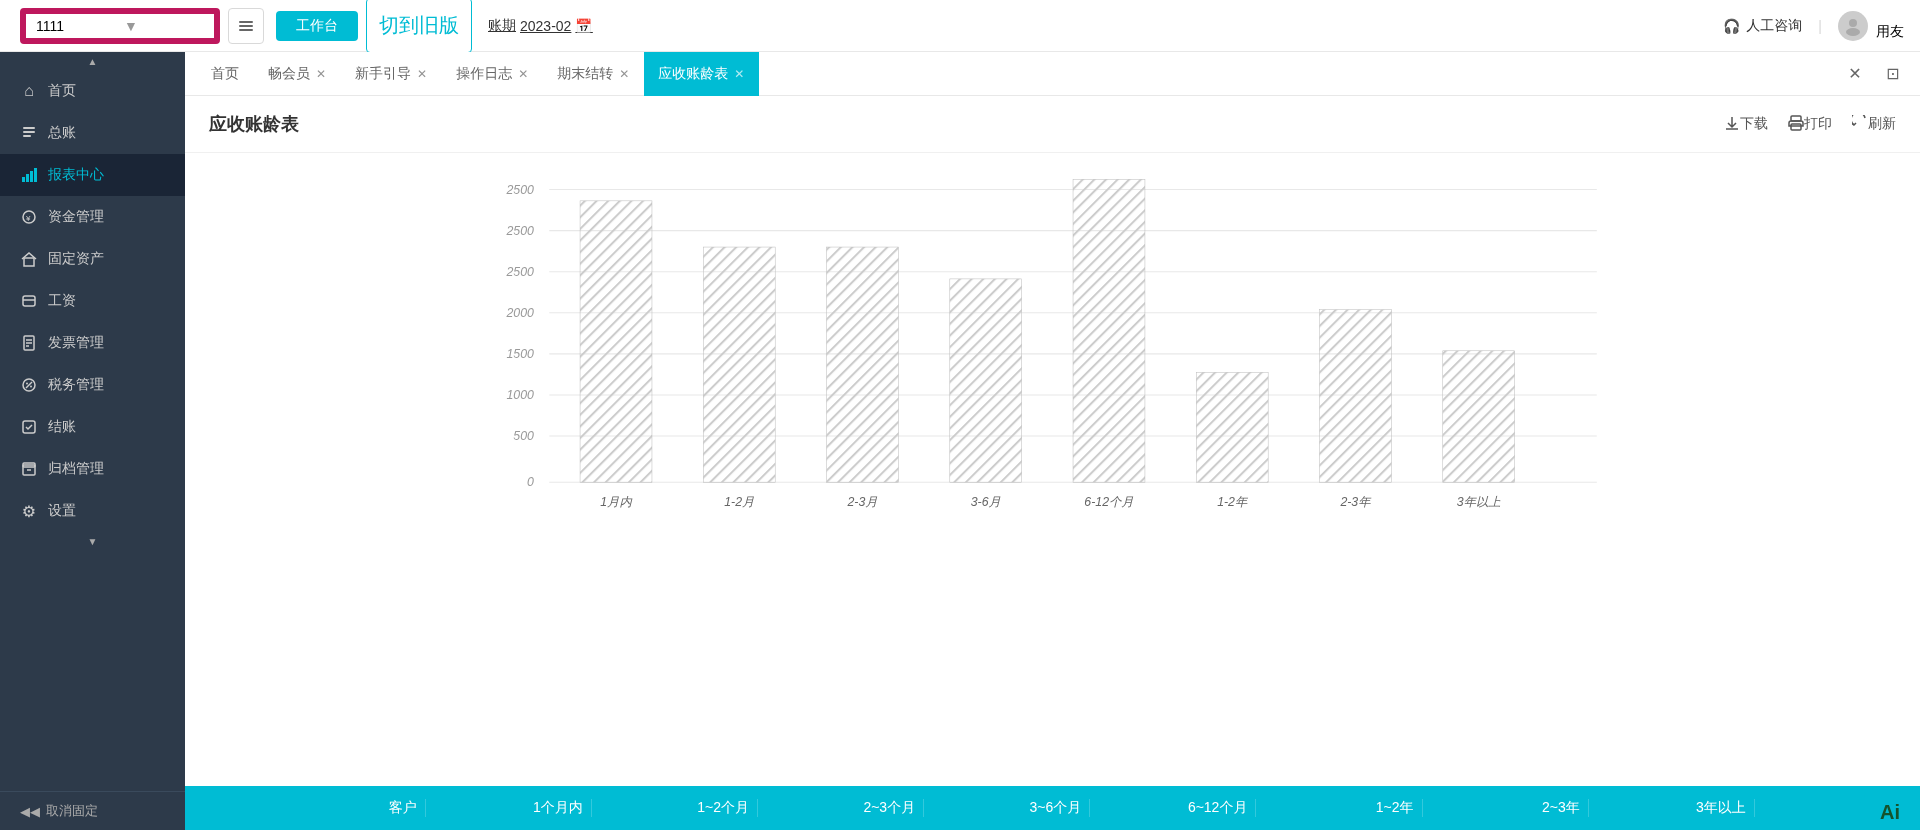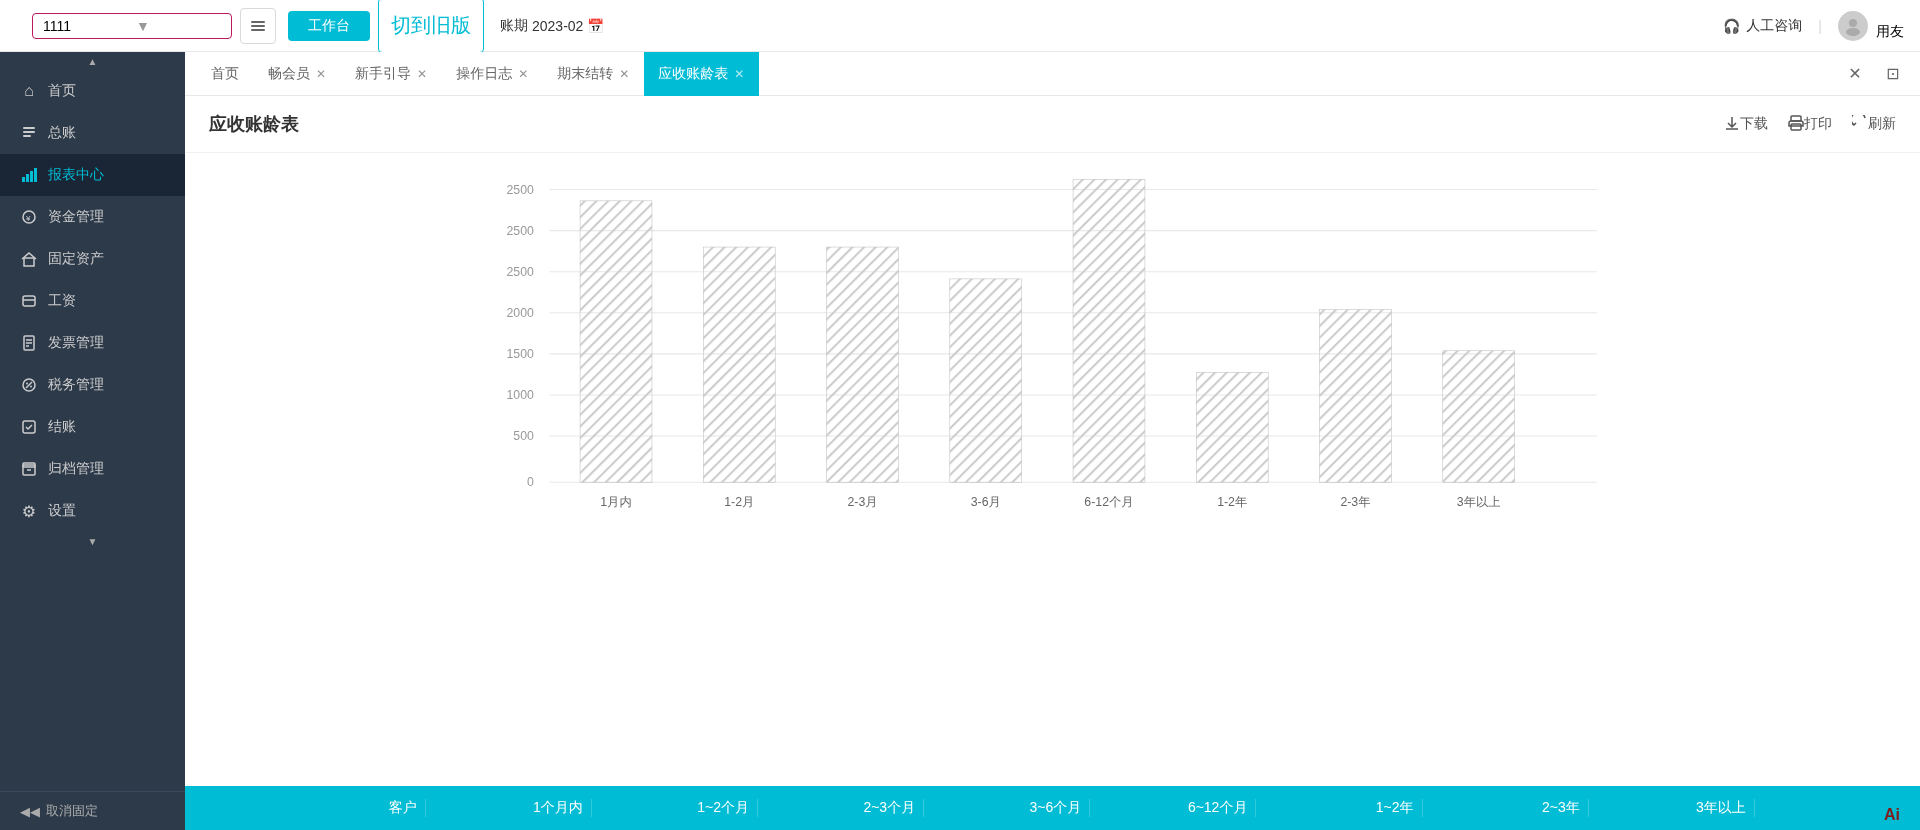--- a/index.html
+++ b/index.html
@@ -32,22 +32,22 @@
       width: 28px;
       height: 28px;
       margin-right: 8px;
       display: flex;
       align-items: center;
       justify-content: center;
     }
     .company-selector {
       display: flex;
       align-items: center;
-      margin-left: 16px;
-      border: 1px solid #be185d;
+      margin-left: 4px;
+      border: 6px solid #be185d;
       border-radius: 4px;
       padding: 4px 10px;
       cursor: pointer;
       min-width: 200px;
       background: #fff;
       justify-content: center;
     }
     .company-selector span { flex: 1; }
     .company-selector .arrow { color: #999; margin-left: 8px; }
     .icon-btn {
@@ -82,20 +82,21 @@
       cursor: pointer;
       margin-left: 8px;
       font-size: 20px;
     }
     .period-area {
       display: flex;
       align-items: center;
       margin-left: 12px;
       color: #333;
       font-size: 14px;
+      text-decoration: underline;
     }
     .period-area span { margin-left: 4px; }
     .period-icon {
       margin-left: 6px;
       color: #00bcd4;
       cursor: pointer;
     }
     .header-right {
       margin-left: auto;
       display: flex;
@@ -289,20 +290,21 @@
       cursor: pointer;
       color: #555;
     }
 
     
     .chart-container {
       flex: 1;
       padding: 16px 24px;
       background: #fff;
       overflow: hidden;
+      font-style: italic;
     }
     .chart-wrapper {
       width: 100%;
       height: 380px;
       position: relative;
     }
     .chart-svg {
       width: 100%;
       height: 100%;
     }
@@ -325,23 +327,23 @@
     }
     .table-header-cell:last-child { border-right: none; }
     .table-header-cell:first-child { flex: 1.5; }
 
     
     .ai-badge {
       position: fixed;
       bottom: 0;
       right: 0;
       background: #00bcd4;
-      color: #7f1d1d;
+      color: #14532d;
       padding: 6px 20px;
-      font-size: 16px;
+      font-size: 20px;
       font-weight: bold;
       border-top-left-radius: 8px;
     }
   </style>
 </head>
 <body>
 
 <div class="top-header">
 
   <div class="company-selector">

